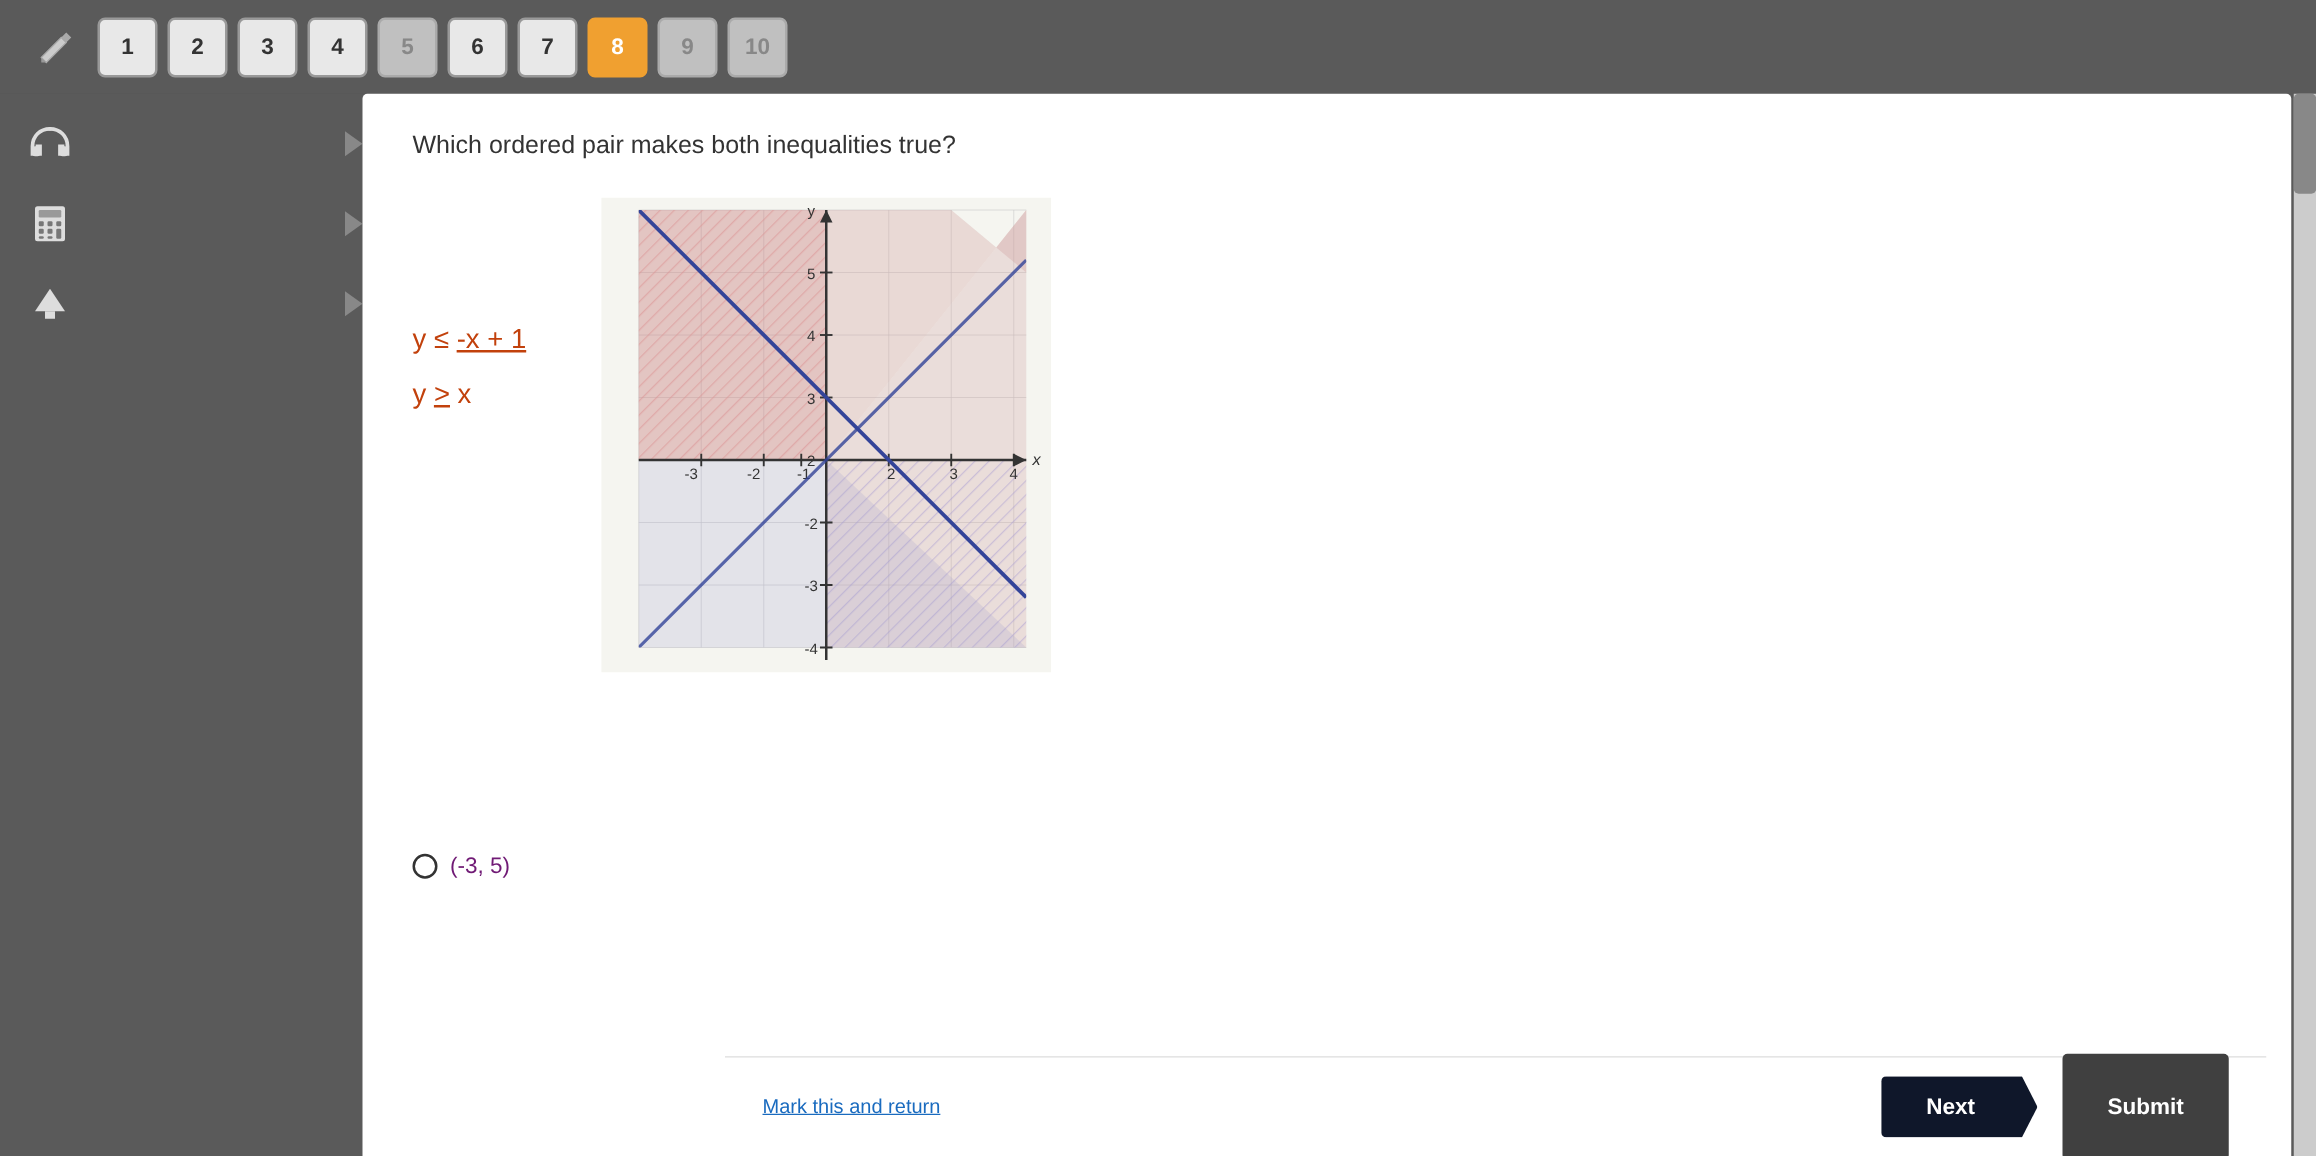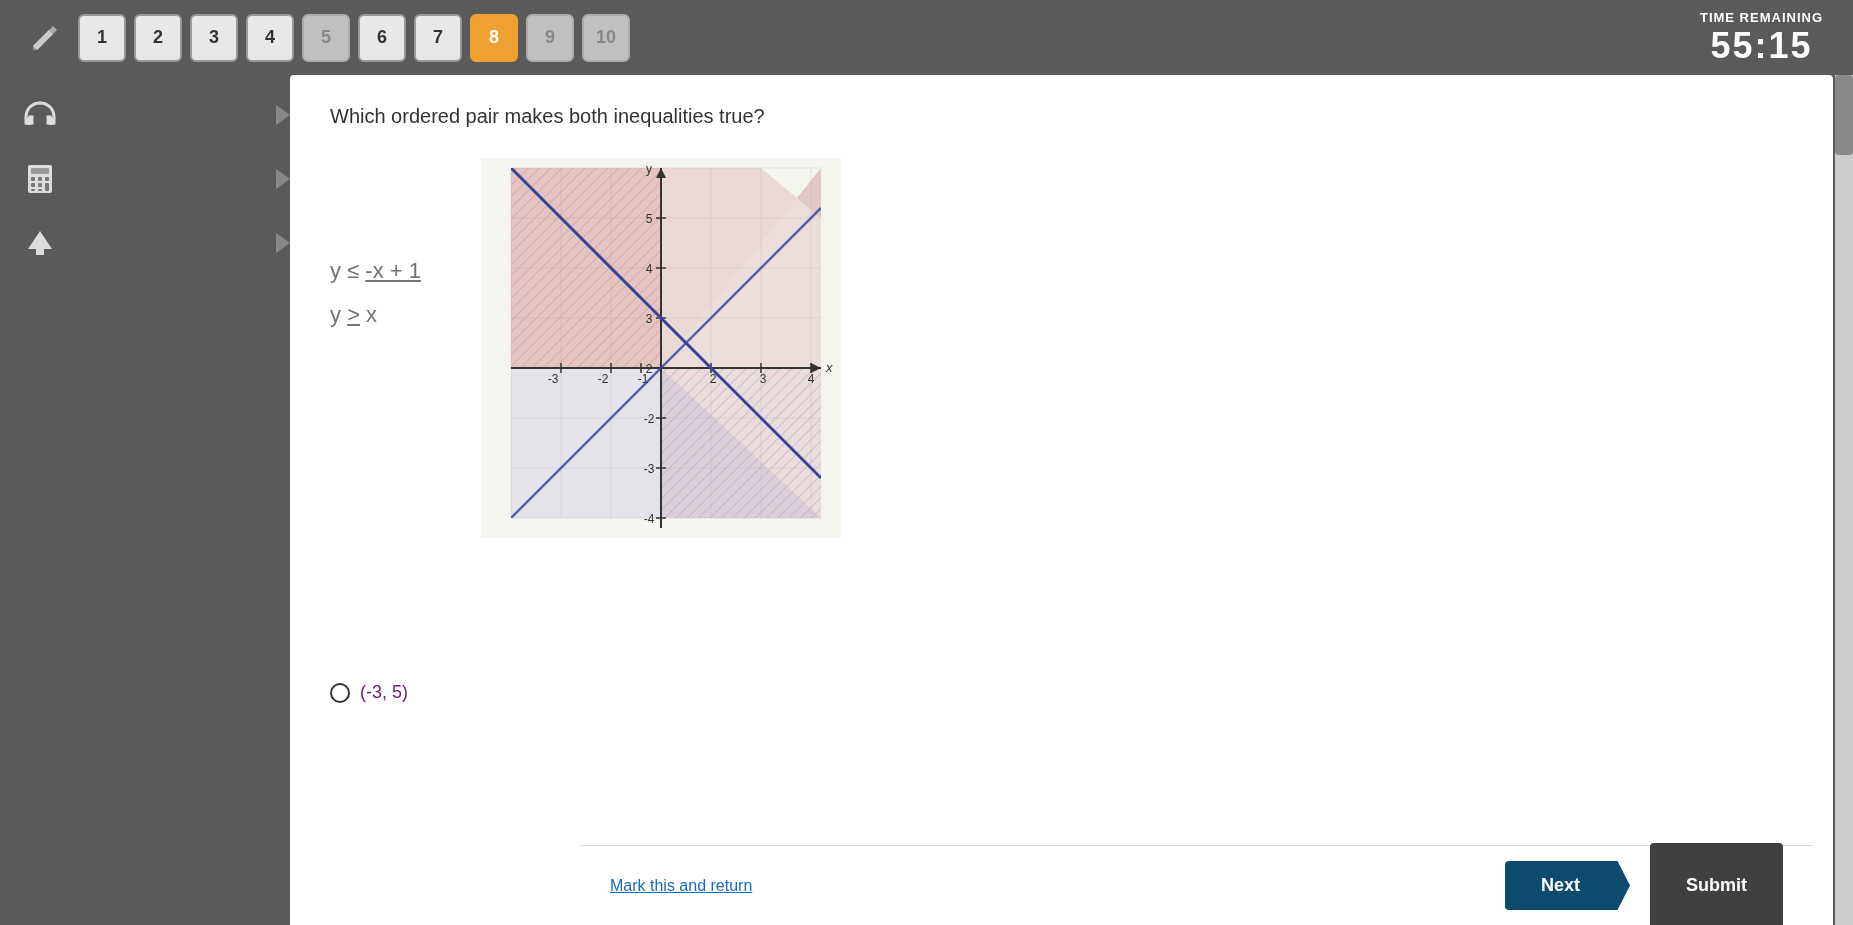--- a/index.html
+++ b/index.html
@@ -149,21 +149,21 @@
       gap: 60px;
     }
 
     .equations-area {
       flex: 0 0 auto;
       padding-top: 100px;
     }
 
     .equation {
       font-size: 22px;
-      color: #737373;
+      color: #c2410c;
       margin-bottom: 18px;
     }
     .equation span.underline {
       text-decoration: underline;
     }
 
     
     .graph-container {
       flex: 0 0 360px;
       height: 380px;
@@ -237,21 +237,21 @@
       color: #333;
       font-size: 18px;
       font-weight: bold;
       border-radius: 4px;
       cursor: pointer;
     }
 
     .btn-next {
       padding: 14px 36px;
       border: none;
-      background: #0c4a6e;
+      background: #0f172a;
       color: white;
       font-size: 18px;
       font-weight: bold;
       border-radius: 4px;
       cursor: pointer;
       clip-path: polygon(0 0, 90% 0, 100% 50%, 90% 100%, 0 100%);
       padding-right: 50px;
     }
 
     .btn-submit {
@@ -319,24 +319,20 @@
   <div class="question-num-btn active">
     <span>8</span>
   </div>
   <div class="question-num-btn disabled">
     <span>9</span>
   </div>
   <div class="question-num-btn disabled">
     <span>10</span>
   </div>
 
-  <div class="timer-box">
-    <div class="timer-label">TIME REMAINING</div>
-    <div class="timer-value">55:15</div>
-  </div>
 </div>
 
 <div class="left-sidebar">
   <div class="sidebar-item-wrap">
     <div class="sidebar-item">
       <svg width="36" height="36" viewBox="0 0 36 36">
         <path d="M18 6 C10 6 4 12 4 20 L4 26 L8 26 L8 20 L10 20 L10 26 L8 26" fill="none" stroke="#ddd" stroke-width="3" stroke-linecap="round"></path>
         <path d="M18 6 C26 6 32 12 32 20 L32 26 L28 26 L28 20 L26 20 L26 26 L28 26" fill="none" stroke="#ddd" stroke-width="3" stroke-linecap="round"></path>
         <rect x="4" y="20" width="6" height="8" rx="2" fill="#ddd"></rect>
         <rect x="26" y="20" width="6" height="8" rx="2" fill="#ddd"></rect>

